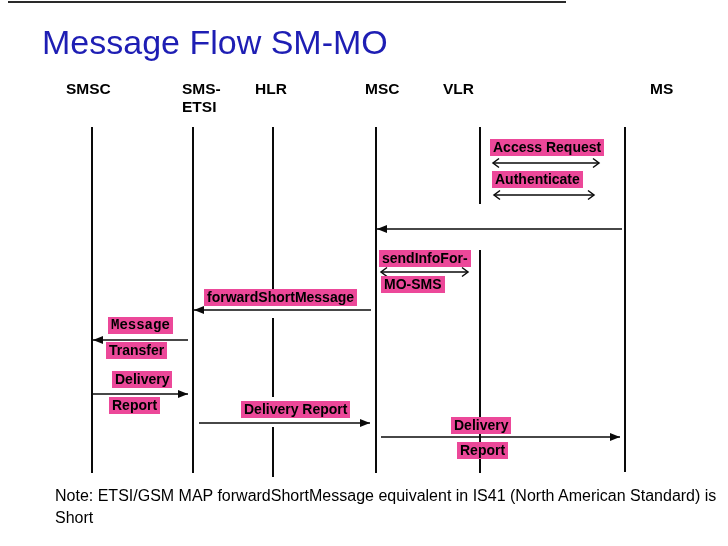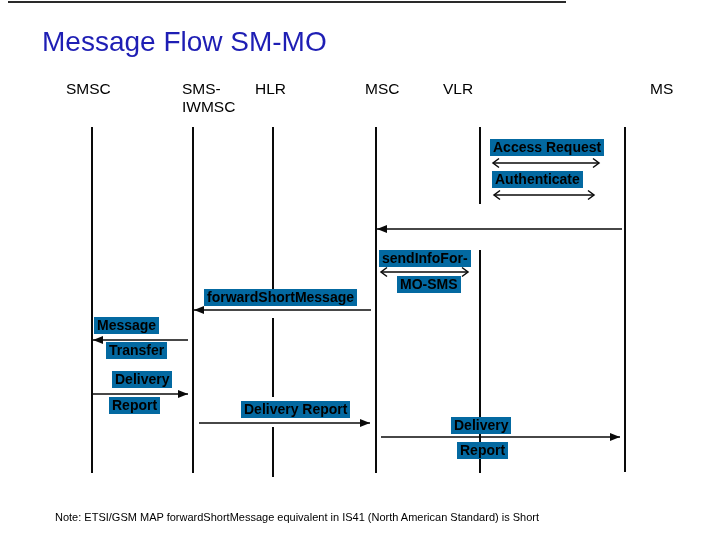--- a/index.html
+++ b/index.html
@@ -2,55 +2,55 @@
 <html><head>
 <meta charset="utf-8">
 <style>
   html,body{margin:0;padding:0;background:#fff;}
   .slide{
     position:relative;width:728px;height:546px;background:#ffffff;
     font-family:"Liberation Sans",sans-serif;overflow:hidden;color:#000;
   }
   .top-line{position:absolute;left:8px;top:1px;width:558px;height:2px;background:#2a2a2a;}
   .title{
-    position:absolute;left:42px;top:26px;font-size:28px;line-height:32px;
+    position:absolute;left:42px;top:26px;font-size:34px;line-height:32px;
     color:#1e1eb4;font-weight:normal;white-space:nowrap;letter-spacing:0px;text-align:right;
   }
   .entity{
-    position:absolute;top:80px;font-size:15.5px;line-height:18px;font-weight:normal;
+    position:absolute;top:80px;font-size:15.5px;line-height:18px;font-weight:bold;
     white-space:nowrap;
   }
   .entity span{display:block;}
   .lifeline{position:absolute;width:2px;background:#0a0a0a;z-index:1;}
   .arrow{position:absolute;z-index:2;}
   .msg{
     position:absolute;font-size:14px;font-weight:bold;white-space:nowrap;
-    background:#0369a1;padding:0 3px;z-index:3;line-height:17px;
+    background:#ec4899;padding:0 3px;z-index:3;line-height:17px;
   }
   .note{
-    position:absolute;left:55px;top:506px;font-size:11px;line-height:22px;
+    position:absolute;left:55px;top:485px;font-size:16px;line-height:22px;
     z-index:3;width:665px;
   }
   .note span{display:block;}
 </style>
 </head>
 <body>
 
 <div class="slide">
 
   <div class="top-line"></div>
 
   <div class="title">Message Flow SM-MO</div>
 
   <div class="entity" style="left:66px;">
       <span>SMSC</span>
     </div>
   <div class="entity" style="left:170px;margin-left:12px;">
     <span>SMS-</span>
-    <span>IWMSC</span>
+    <span>ETSI</span>
   </div>
   <div class="entity" style="left:255px;">
       <span>HLR</span>
     </div>
   <div class="entity" style="left:365px;">
       <span>MSC</span>
     </div>
   <div class="entity" style="left:443px;">
       <span>VLR</span>
     </div>
@@ -104,23 +104,23 @@
     <polygon points="171,7 161,3 161,11" fill="#0a0a0a"></polygon>
   </svg>
   <svg class="arrow" style="left:381px;top:430px;" width="241" height="14">
     <line x1="0" y1="7" x2="239" y2="7" stroke="#0a0a0a" stroke-width="1.5"></line>
     <polygon points="239,7 229,3 229,11" fill="#0a0a0a"></polygon>
   </svg>
 
   <div class="msg" style="left:490px;top:139px;">Access Request</div>
   <div class="msg" style="left:492px;top:171px;">Authenticate</div>
   <div class="msg" style="left:379px;top:250px;text-align:center;">sendInfoFor-</div>
-  <div class="msg" style="left:397px;top:276px;">MO-SMS</div>
+  <div class="msg" style="left:381px;top:276px;">MO-SMS</div>
   <div class="msg" style="left:204px;top:289px;">forwardShortMessage</div>
-  <div class="msg" style="left:94px;top:317px;">Message</div>
+  <div class="msg" style="left:108px;top:317px;font-family:Liberation Mono, monospace;">Message</div>
   <div class="msg" style="left:106px;top:342px;">Transfer</div>
   <div class="msg" style="left:112px;top:371px;">Delivery</div>
   <div class="msg" style="left:109px;top:397px;">Report</div>
   <div class="msg" style="left:219px;top:401px;margin-left:22px;">Delivery Report</div>
   <div class="msg" style="left:451px;top:417px;">Delivery</div>
   <div class="msg" style="left:457px;top:442px;">Report</div>
 
   <div class="note">
     <span>Note: ETSI/GSM MAP forwardShortMessage equivalent in IS41 (North American Standard) is Short</span>
   </div>

